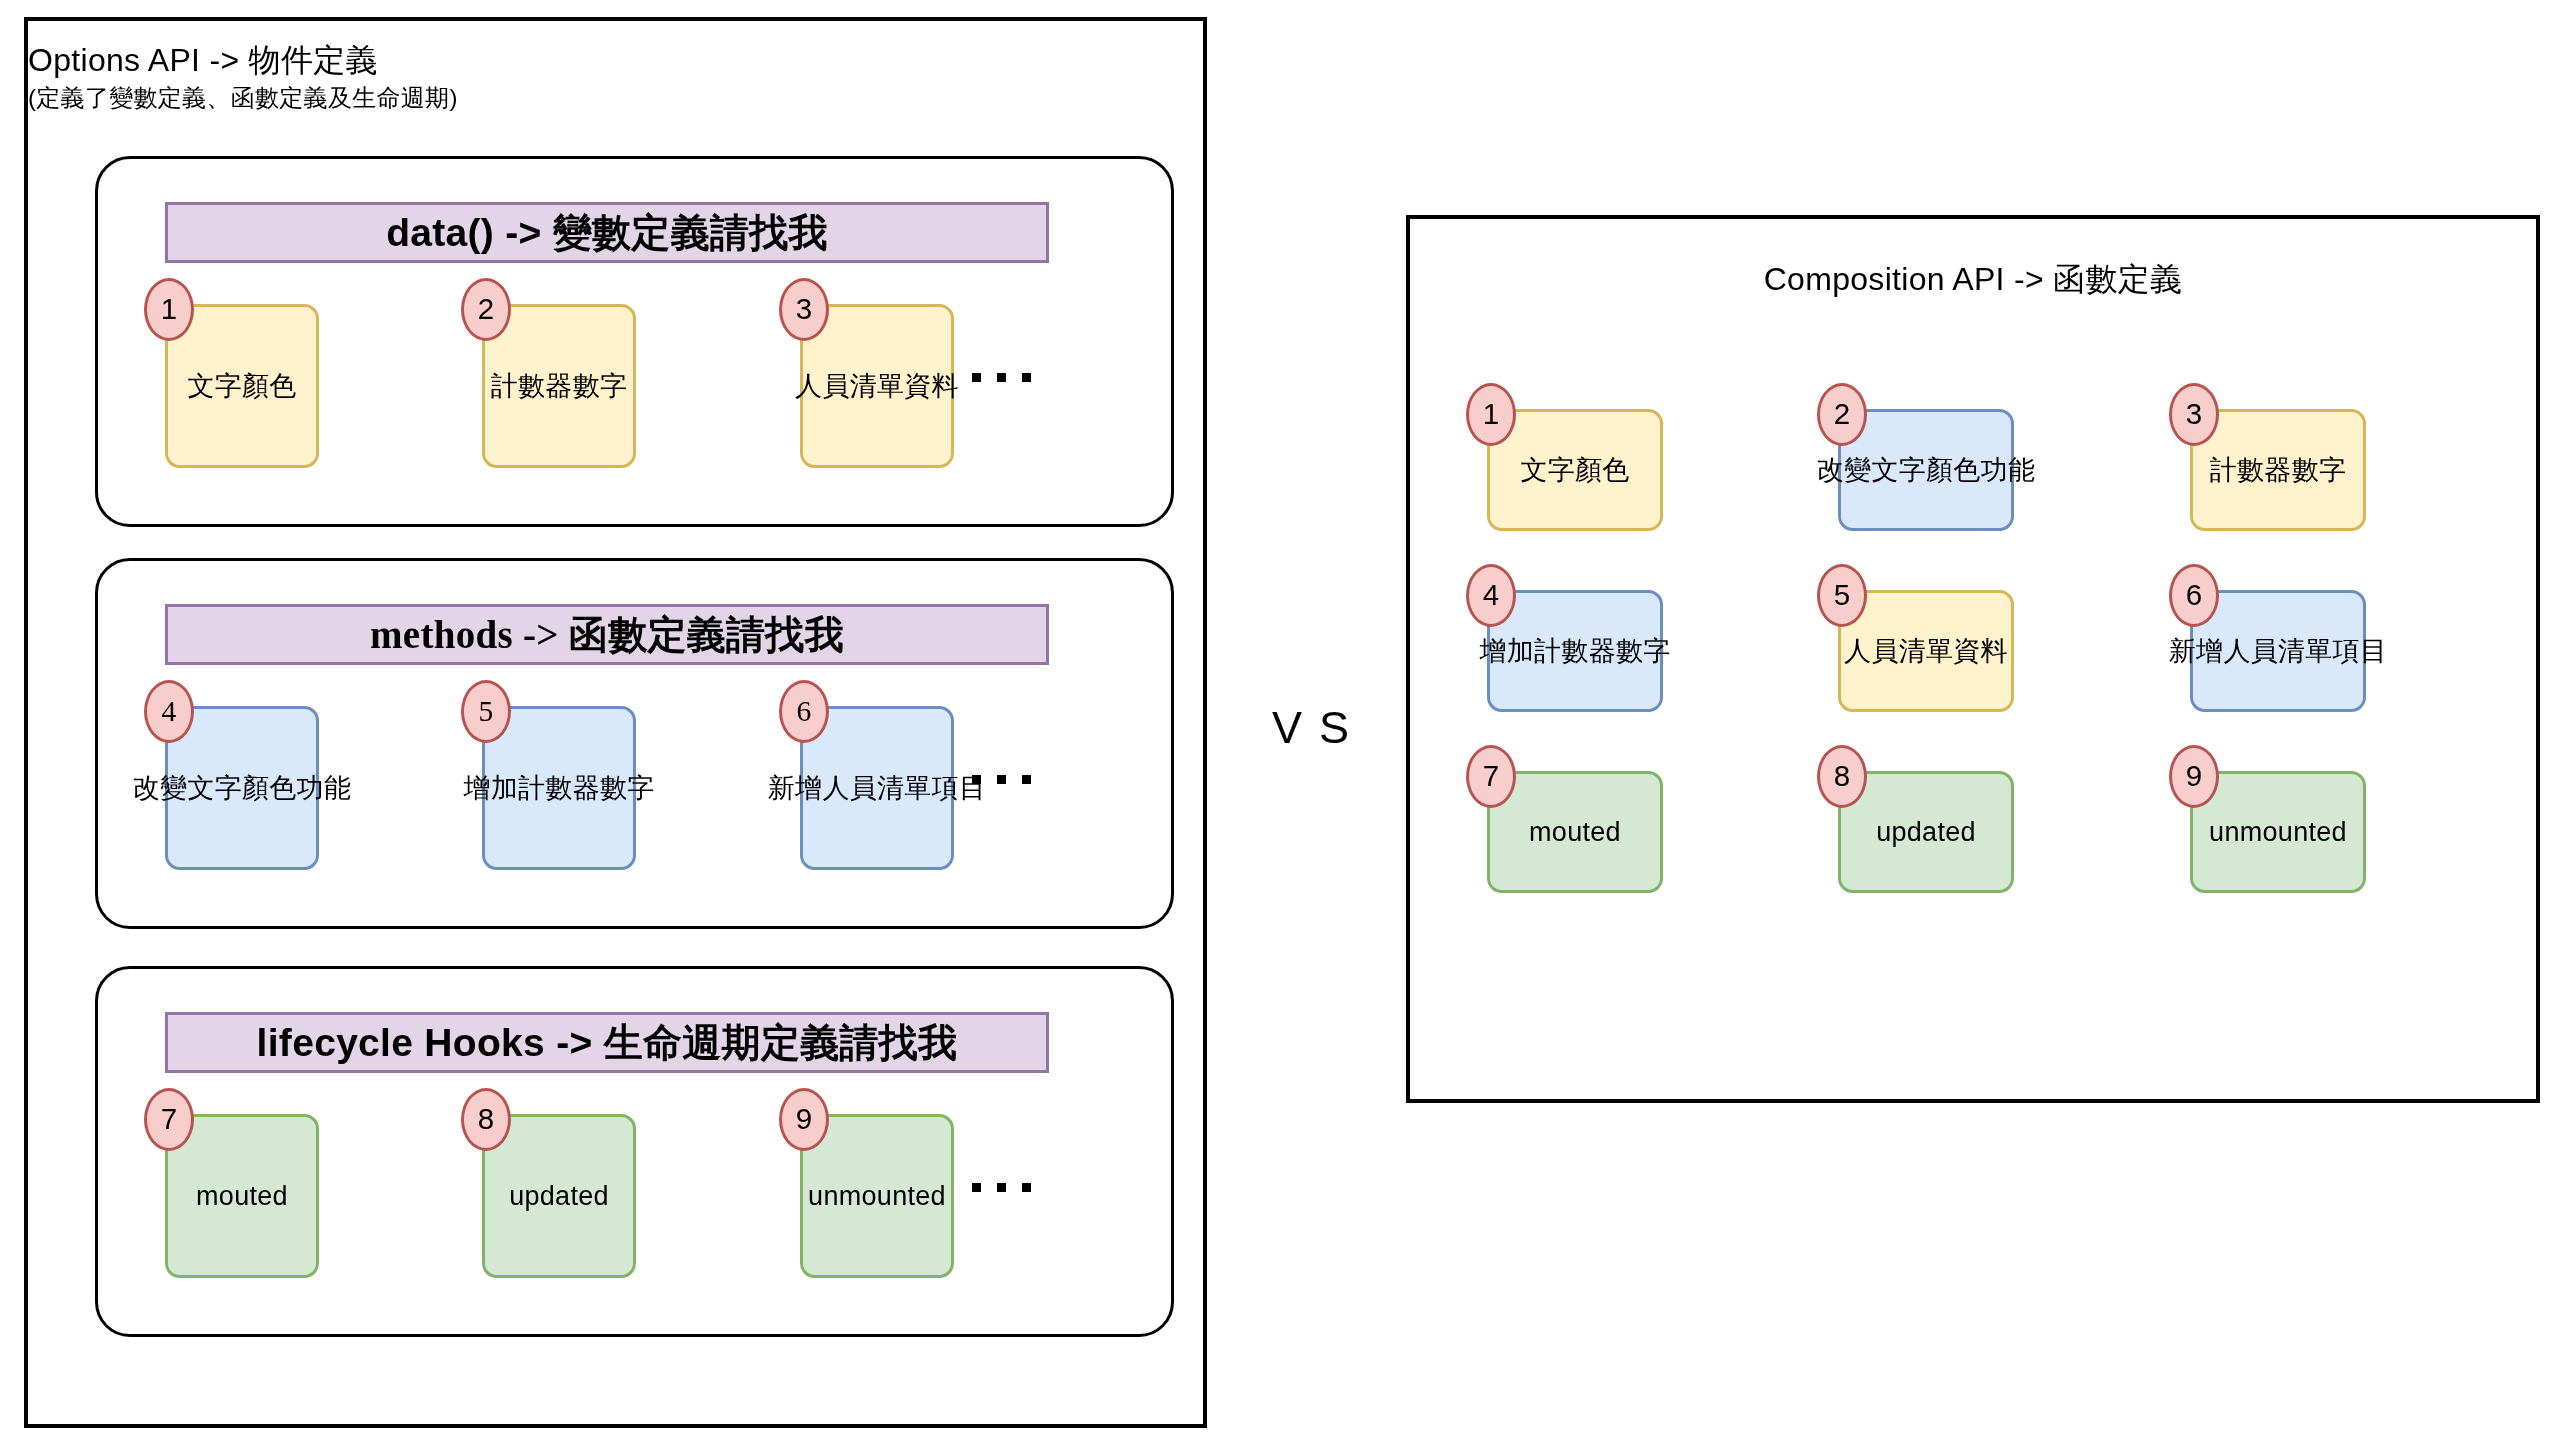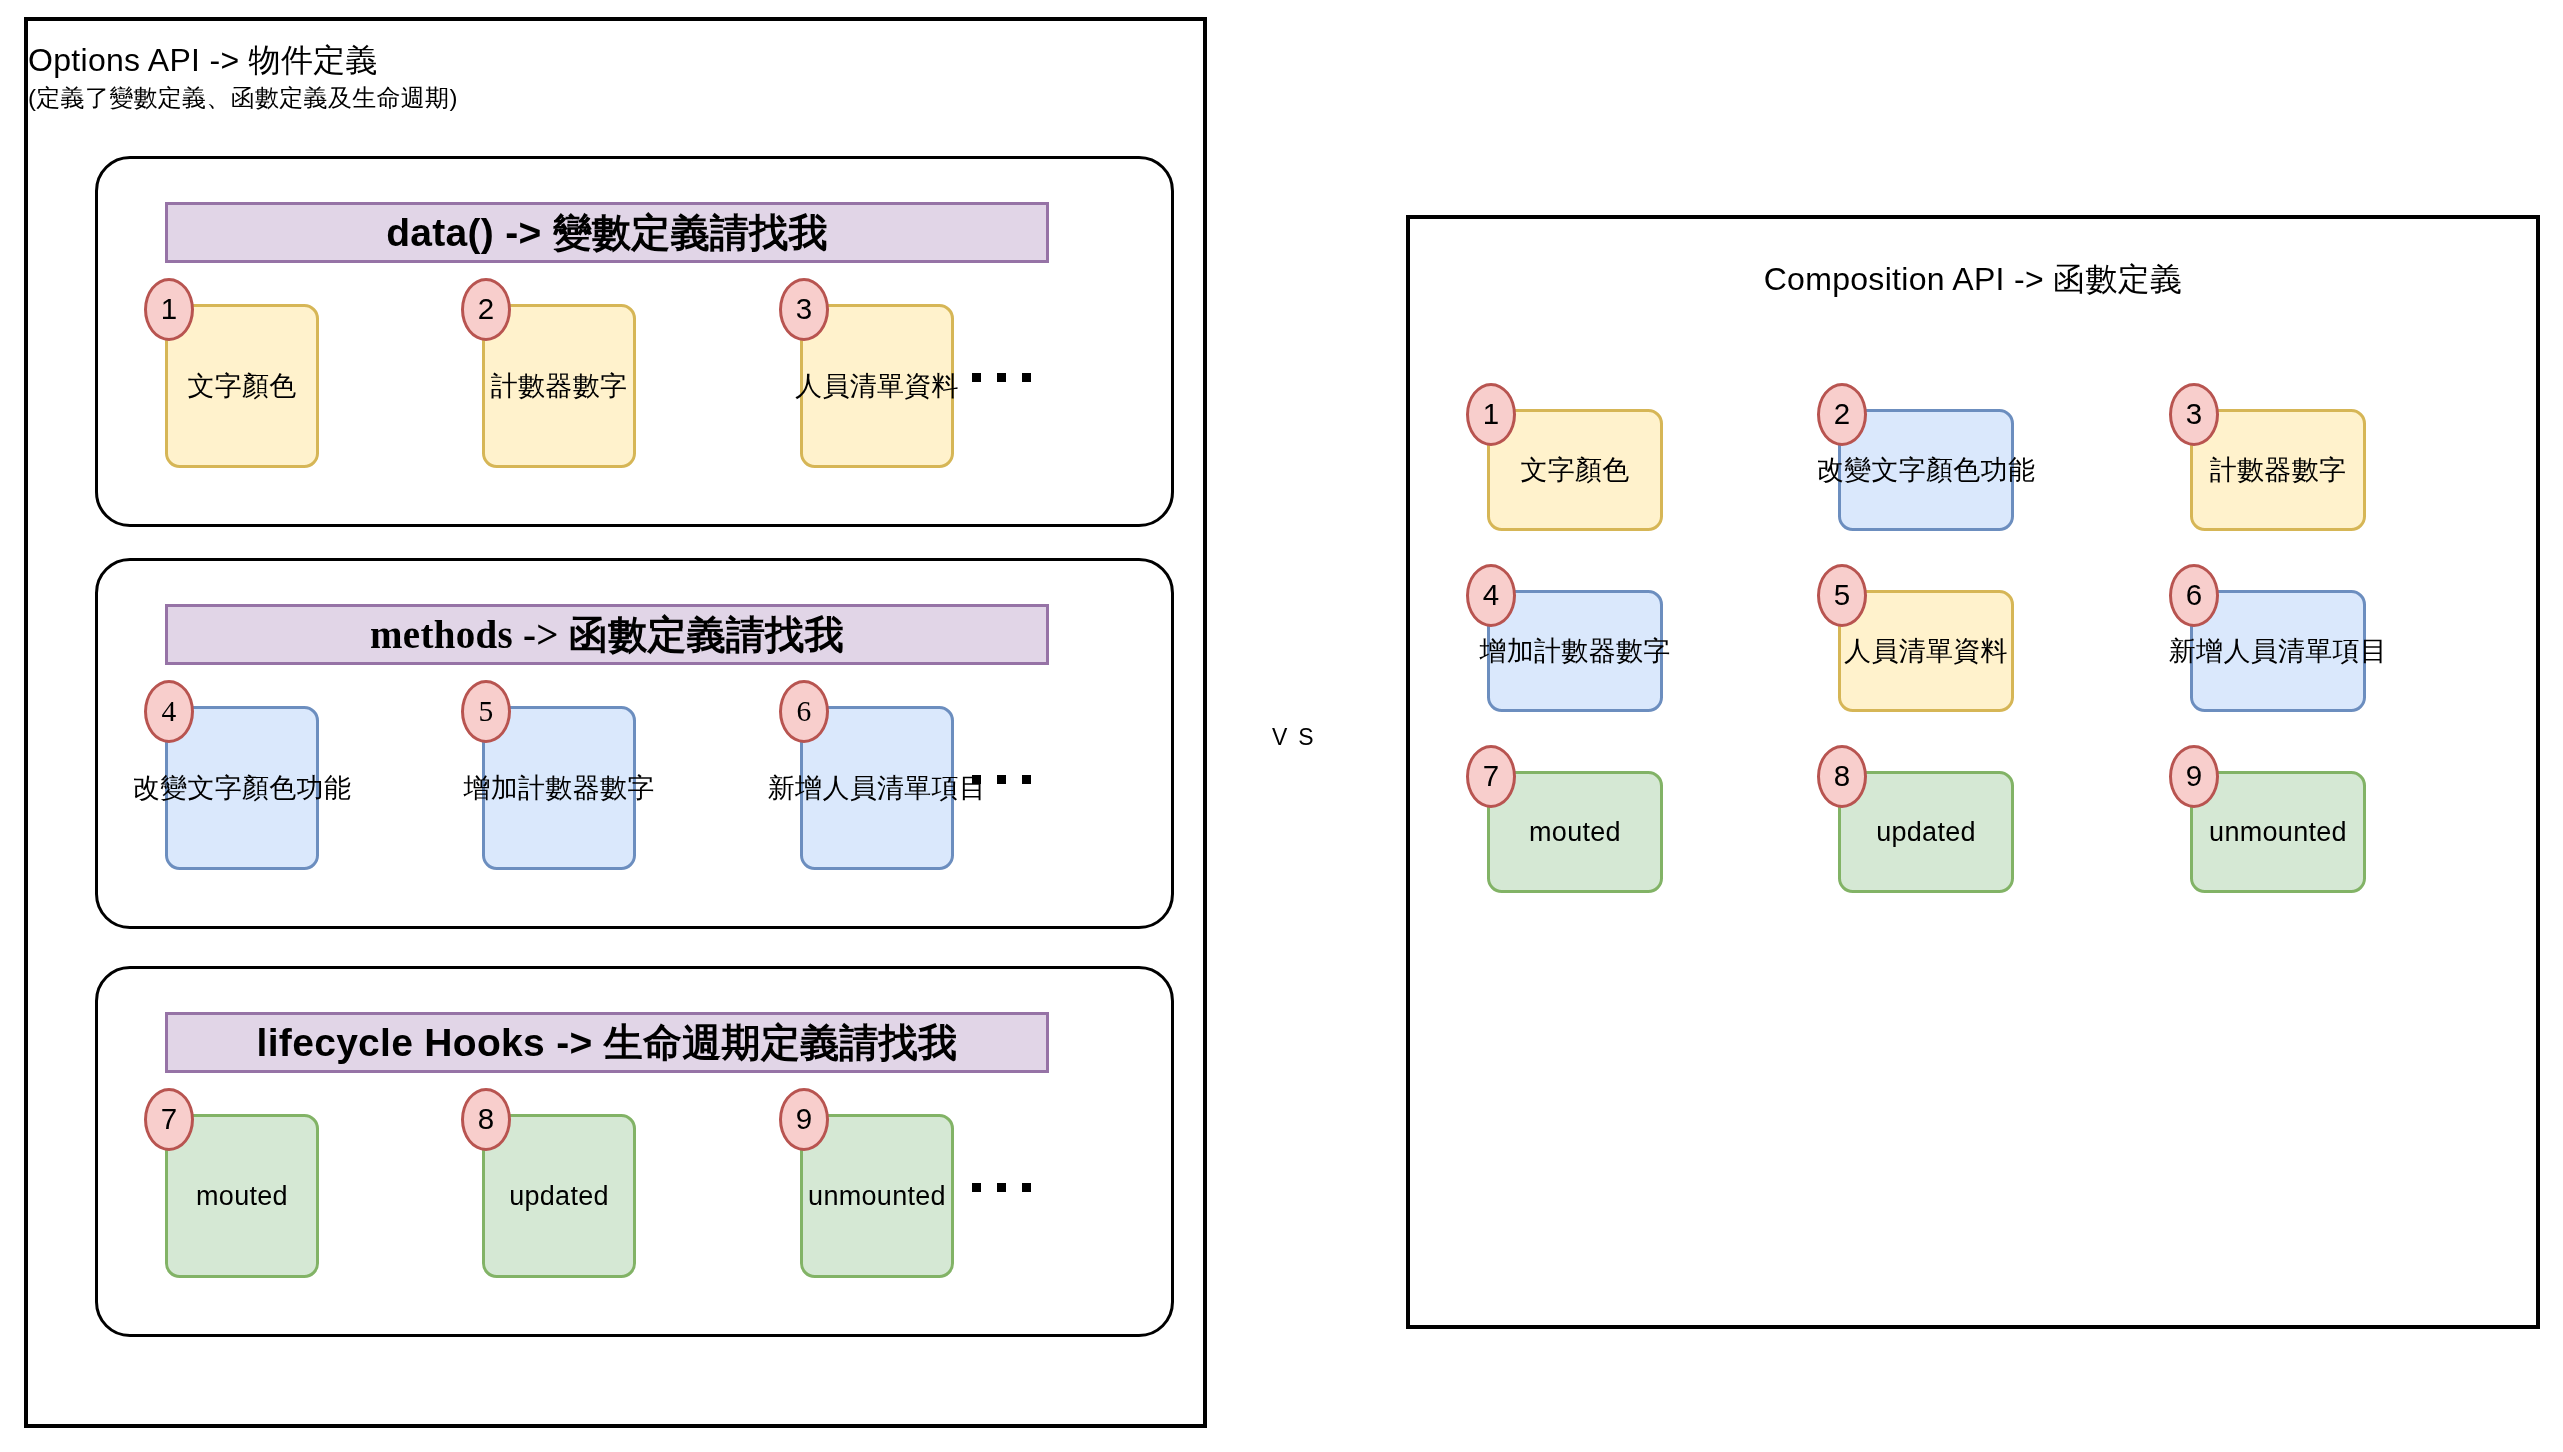--- a/index.html
+++ b/index.html
@@ -137,31 +137,31 @@
   .ellipsis span {
     display: block;
     width: 9px;
     height: 9px;
     background: #000000;
   }
 
   
   #vs-label {
     left: 1272px;
-    top: 724px;
-    font-size: 23px;
+    top: 702px;
+    font-size: 45px;
     letter-spacing: 2.3px;
   }
 
   
   #composition-panel {
     left: 1406px;
     top: 215px;
     width: 1134px;
-    height: 1114px;
+    height: 888px;
     border: 4px solid #000000;
     box-sizing: border-box;
     background: #ffffff;
   }
   #composition-title-block {
     position: absolute;
     left: 0;
     top: 39px;
     width: 100%;
     text-align: center;

